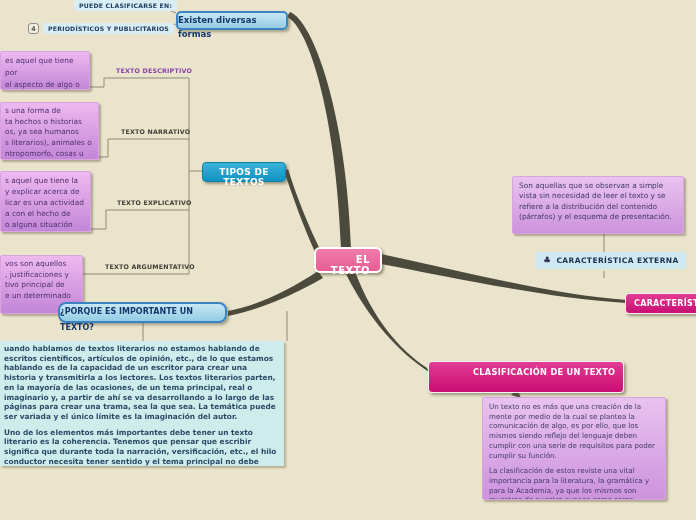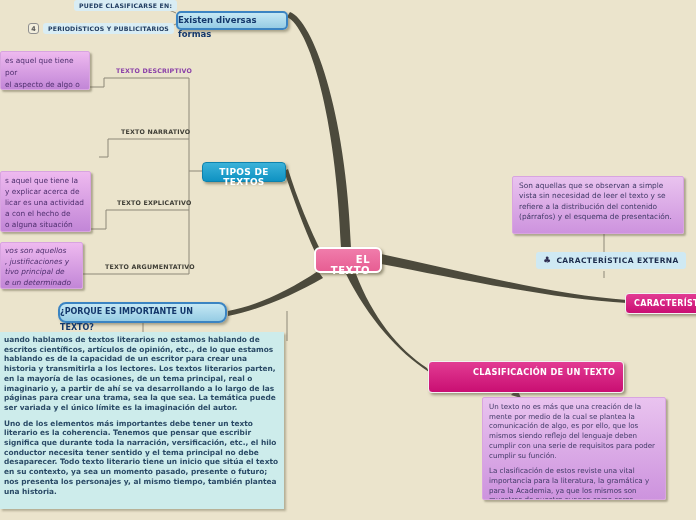--- a/index.html
+++ b/index.html
@@ -72,46 +72,51 @@
   <div class="abs tag" style="left:43px;top:23px;">PERIODÍSTICOS Y PUBLICITARIOS</div>
   <div class="abs node-lightblue" style="left:176px;top:11px;width:112px;height:19px;font-size:8.5px;line-height:14px;">Existen diversas formas</div>
 
   <div class="abs pink-box" style="left:0;top:51px;width:90px;height:39px;line-height:12px;">es aquel que tiene por
 el aspecto de algo o
 us características o</div>
 
   <div class="abs node-cyan" style="left:202px;top:162px;width:84px;height:20px;">TIPOS DE TEXTOS</div>
   <div class="abs row-label purple" style="left:116px;top:67px;">TEXTO DESCRIPTIVO</div>
 
+  <div class="abs pink-box" style="left:0;top:102px;width:99px;height:58px;line-height:10.7px;">s una forma de
+ta hechos o historias
+os, ya sea humanos
+s literarios), animales o
+ntropomorfo, cosas u</div>
   <div class="abs row-label" style="left:121px;top:128px;">TEXTO NARRATIVO</div>
 
   <div class="abs pink-box" style="left:0;top:171px;width:91px;height:61px;line-height:11px;">s aquel que tiene la
 y explicar acerca de
 licar es una actividad
 a con el hecho de
 o alguna situación</div>
   <div class="abs row-label" style="left:117px;top:199px;">TEXTO EXPLICATIVO</div>
 
-  <div class="abs pink-box" style="left:0;top:242px;width:83px;height:47px;line-height:10.7px;font-style:italic;">vos son aquellos
+  <div class="abs pink-box" style="left:0;top:255px;width:83px;height:59px;line-height:10.7px;">vos son aquellos
 , justificaciones y
 tivo principal de
 e un determinado</div>
   <div class="abs row-label" style="left:105px;top:263px;">TEXTO ARGUMENTATIVO</div>
 
   <div class="abs node-center" style="left:314px;top:247px;width:68px;height:26px;">EL TEXTO</div>
 
   <div class="abs purple-box" style="left:512px;top:176px;width:172px;height:58px;">Son aquellas que se observan a simple vista sin necesidad de leer el texto y se refiere a la distribución del contenido (párrafos) y el esquema de presentación.</div>
   <div class="abs label-ext" style="left:536px;top:252px;">
     <span class="club">♣</span>
     <span>CARACTERÍSTICA EXTERNA</span>
   </div>
   <div class="abs node-magenta" style="left:625px;top:293px;width:100px;height:21px;">CARACTERÍSTICA</div>
 
   <div class="abs node-lightblue" style="left:58px;top:302px;width:169px;height:21px;font-size:8px;line-height:16px;border-radius:8px;">¿PORQUE ES IMPORTANTE UN TEXTO?</div>
-  <div class="abs cyan-box" style="left:0;top:332px;width:284px;height:177px;">
+  <div class="abs cyan-box" style="left:0;top:341px;width:284px;height:125px;">
     <p>uando hablamos de textos literarios no estamos hablando de escritos científicos, artículos de opinión, etc., de lo que estamos hablando es de la capacidad de un escritor para crear una historia y transmitirla a los lectores. Los textos literarios parten, en la mayoría de las ocasiones, de un tema principal, real o imaginario y, a partir de ahí se va desarrollando a lo largo de las páginas para crear una trama, sea la que sea. La temática puede ser variada y el único límite es la imaginación del autor.</p>
     <p>Uno de los elementos más importantes debe tener un texto literario es la coherencia. Tenemos que pensar que escribir significa que durante toda la narración, versificación, etc., el hilo conductor necesita tener sentido y el tema principal no debe desaparecer. Todo texto literario tiene un inicio que sitúa el texto en su contexto, ya sea un momento pasado, presente o futuro; nos presenta los personajes y, al mismo tiempo, también plantea una historia.</p>
   </div>
 
   <div class="abs node-magenta" style="left:428px;top:361px;height:32px;font-size:8.2px;padding-left:44px;">CLASIFICACIÓN DE UN TEXTO</div>
   <div class="abs purple-box" style="left:482px;top:397px;width:184px;height:103px;font-size:7.1px;line-height:9.7px;">
     <p>Un texto no es más que una creación de la mente por medio de la cual se plantea la comunicación de algo, es por ello, que los mismos siendo reflejo del lenguaje deben cumplir con una serie de requisitos para poder cumplir su función.</p>
     <p>La clasificación de estos reviste una vital importancia para la literatura, la gramática y para la Academia, ya que los mismos son muestras de nuestro avance como seres comunicativos.</p>
   </div>
 

